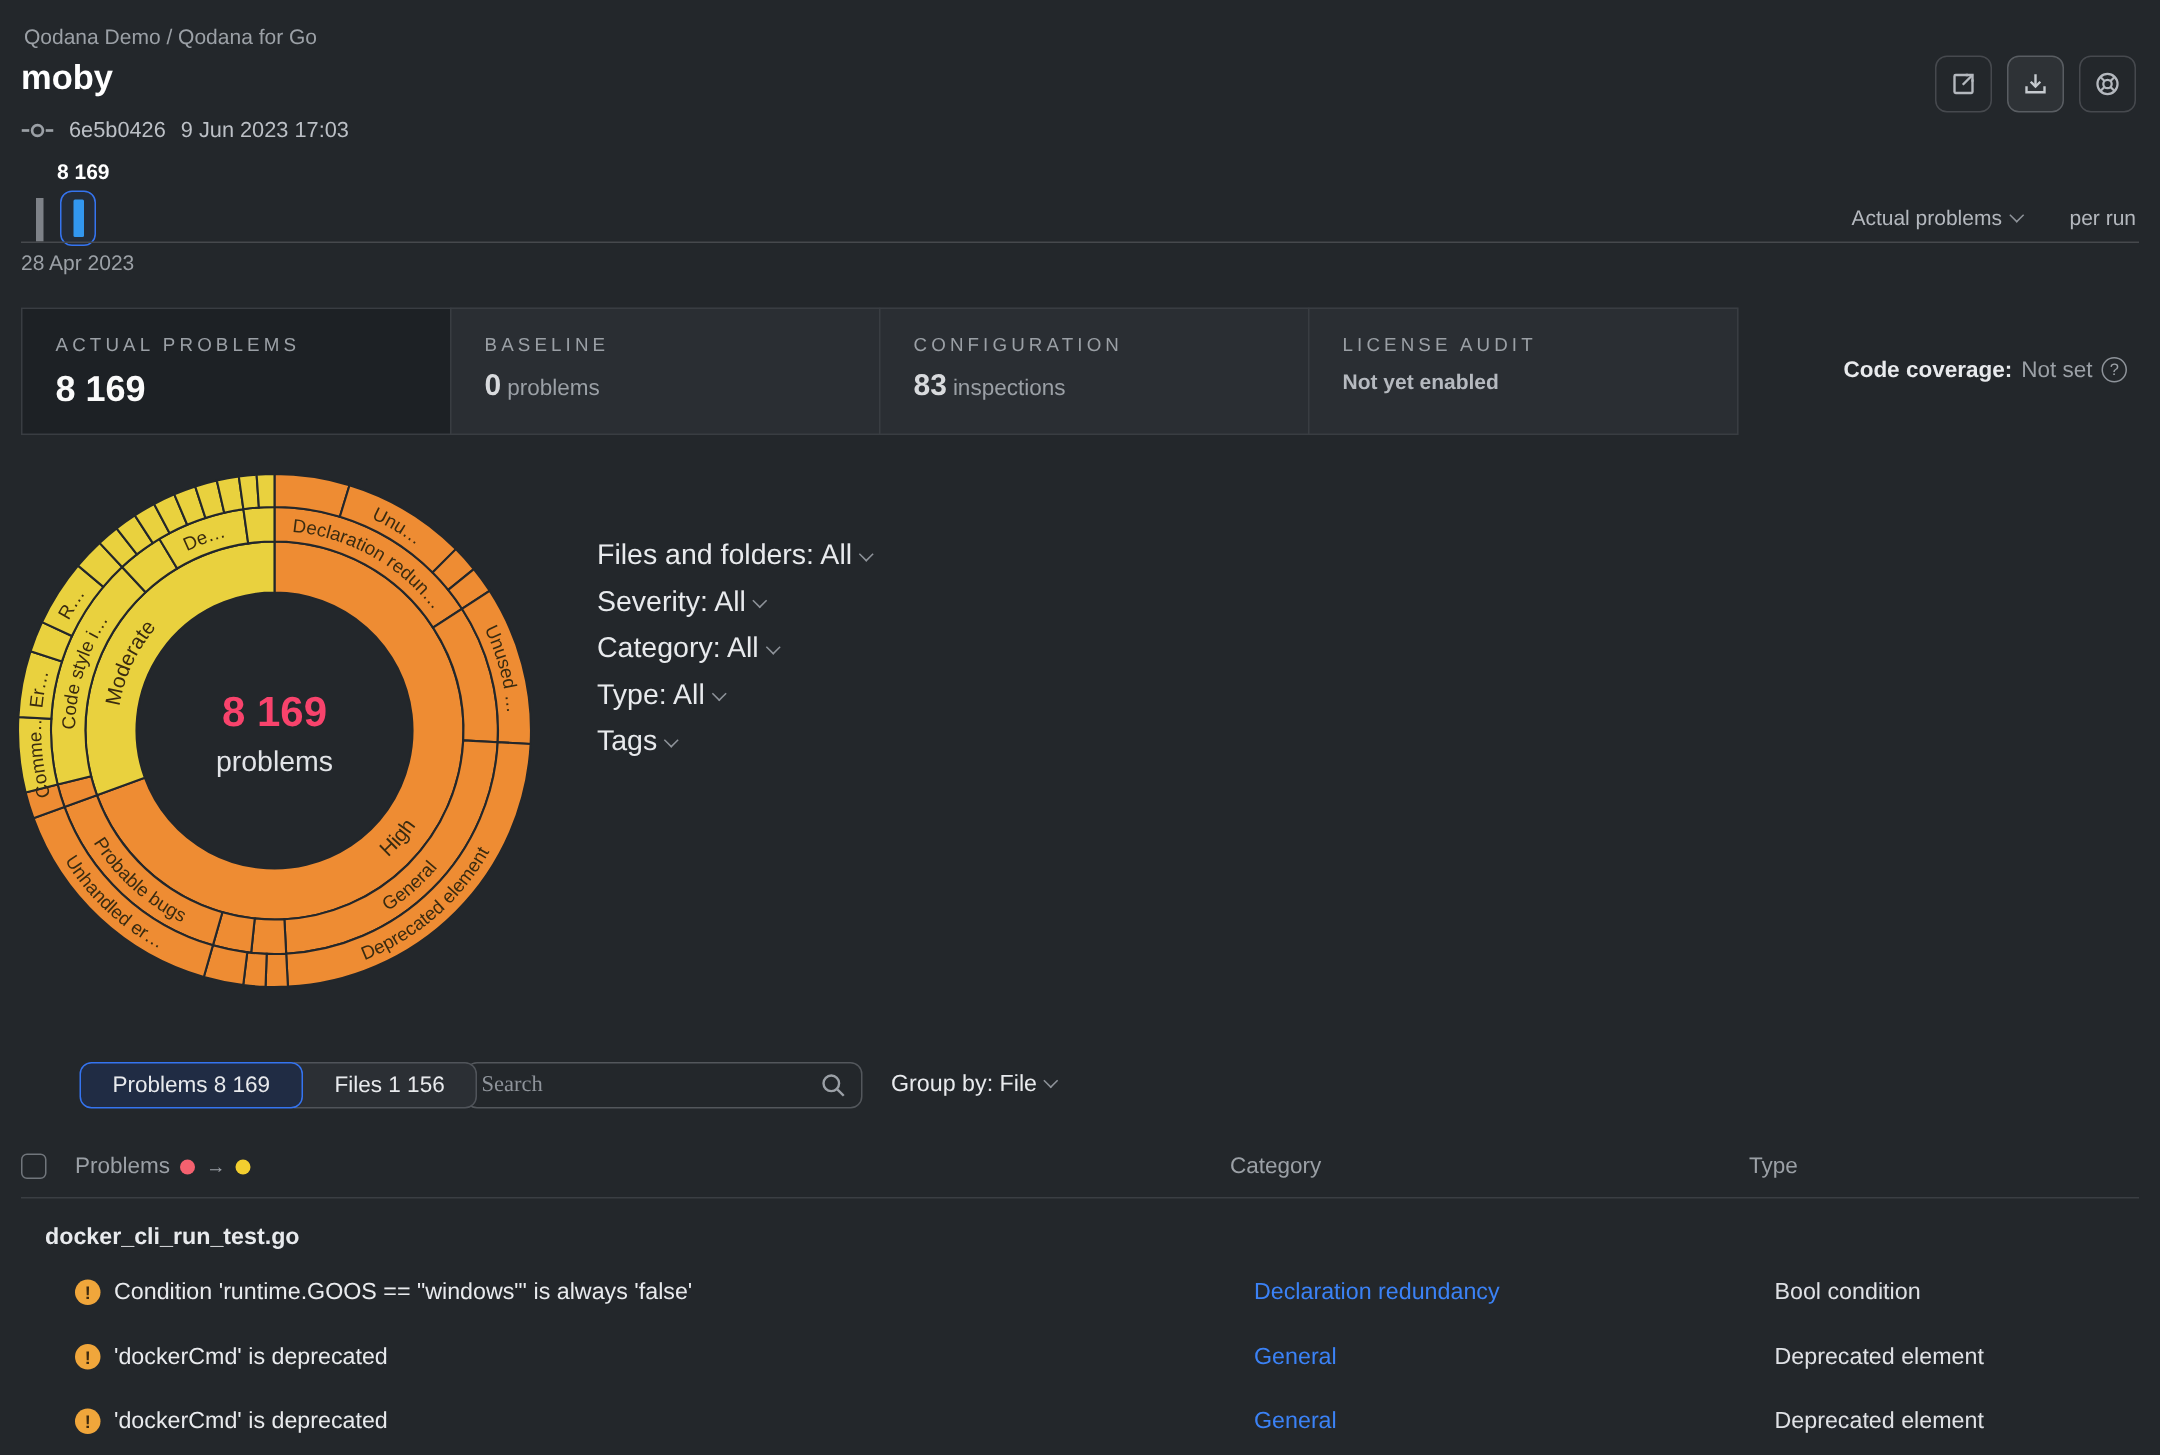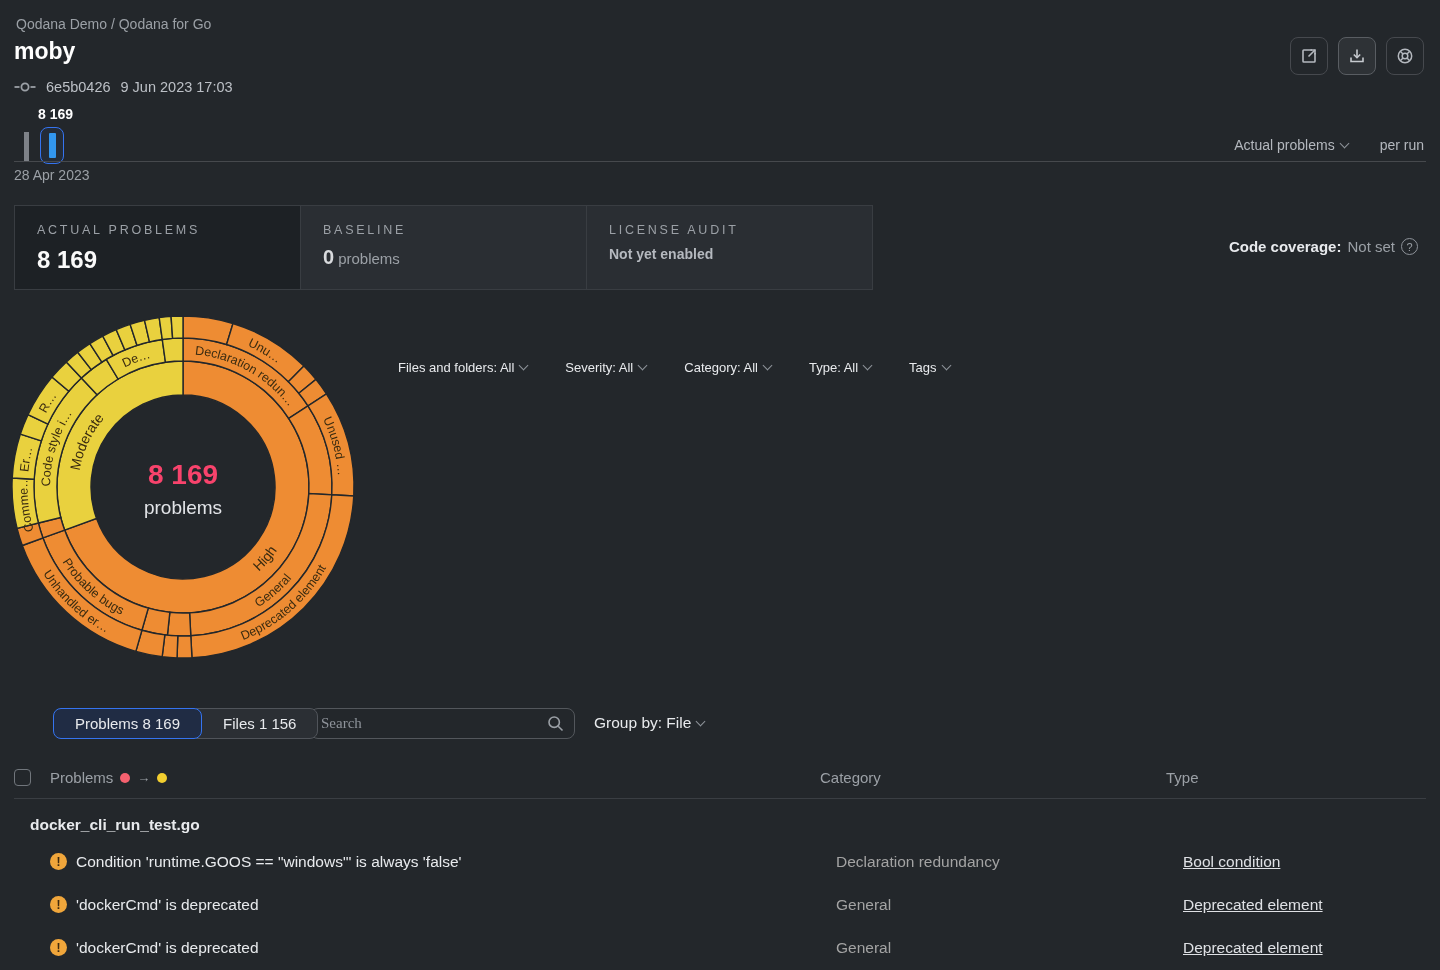--- a/index.html
+++ b/index.html
@@ -47,21 +47,21 @@
   .card-val { font-size:20px; font-weight:bold; color:#D8DADD; }
   .card-suffix { font-size:15px; color:#9BA0A6; font-weight:normal; margin-left:4px; }
   .card-state { font-size:14px; font-weight:bold; color:#B5B9BF; }
   .coverage { right:22px; top:238px; font-size:15px; display:flex; align-items:flex-start; gap:6px; }
   .coverage b { color:#E8EAED; }
   .help-circ { display:inline-flex; width:17px; height:17px; border:1.4px solid #8E939A;
     border-radius:50%; color:#9BA0A6; font-size:11px; align-items:center; justify-content:center; }
   
   #sunburst-wrap { left:7px; top:311px; width:352px; height:352px; }
   
-  .filters { left:398px; top:360px; display:flex; flex-direction:row; gap:36px; font-size:13px; }
+  .filters { left:398px; top:360px; display:flex; flex-direction:column; gap:9px; font-size:19px; }
   .filter-item { color:#E8EAED; cursor:pointer; }
   
   .seg { left:14px; top:708px; display:flex;margin-left:39px; }
   .seg-btn { height:31px; padding:0 21px; font-size:15px; color:#E8EAED; display:flex;
     align-items:center; background:#2B2F34; border:1px solid #50545A; cursor:pointer; }
   .seg-btn.active { background:#202C44; border-color:#3574F0; border-radius:8px;
     position:relative; z-index:2; }
   .seg-btn.right { border-radius:0 8px 8px 0; margin-left:-6px; padding-left:26px; z-index:1; }
   .search-box { left:310px; top:708px; width:265px; height:31px; border:1px solid #53575C;
     border-radius:8px; display:flex; align-items:center; padding:0 10px; }
@@ -82,22 +82,22 @@
   .th-arrow { color:#9BA0A6; font-size:13px; }
   .th-category { left:820px; }
   .th-type { left:1166px; }
   .thead-sep { left:14px; right:14px; top:798px; height:1px; background:#3A3E43; }
   .file-group { left:30px; top:816px; font-size:15.5px; font-weight:bold; color:#E8EAED; }
   .prow { left:14px; right:14px; height:43px; display:flex; align-items:center; cursor:pointer; }
   .prow-icon { position:absolute; left:36px; width:17px; height:17px; border-radius:50%;
     background:#F0A63B; color:#3E2A0F; font-size:12px; font-weight:bold;
     display:flex; align-items:center; justify-content:center; }
   .prow-text { position:absolute; left:62px; font-size:15.5px; color:#E8EAED; }
-  .prow-cat { position:absolute; left:822px; font-size:15.5px; color:#a3a3a3; }
-  .prow-type { position:absolute; left:1169px; font-size:15.5px; color:#DFE1E5;text-decoration:underline; }
+  .prow-cat { position:absolute; left:822px; font-size:15.5px; color:#3b82f6; }
+  .prow-type { position:absolute; left:1169px; font-size:15.5px; color:#DFE1E5; }
   svg.glyph { display:block; }
 </style>
 </head>
 <body>
 
 <div id="app">
 
   <div class="abs breadcrumb">Qodana Demo / Qodana for Go</div>
   <div class="abs title">moby</div>
 
@@ -160,20 +160,24 @@
   </div>
 
   <div class="abs cards">
     <div class="card active">
       <div class="card-label">ACTUAL PROBLEMS</div>
       <div class="card-big">8 169</div>
     </div>
     <div class="card">
       <div class="card-label">BASELINE</div>
       <div class="card-val"><span>0</span><span class="card-suffix">problems</span></div>
+    </div>
+    <div class="card">
+      <div class="card-label">CONFIGURATION</div>
+      <div class="card-val"><span>83</span><span class="card-suffix">inspections</span></div>
     </div>
     <div class="card">
       <div class="card-label">LICENSE AUDIT</div>
       <div class="card-state">Not yet enabled</div>
     </div>
   </div>
 
   <div class="abs coverage">
     <b>Code coverage:</b>
     <span class="muted">Not set</span>

